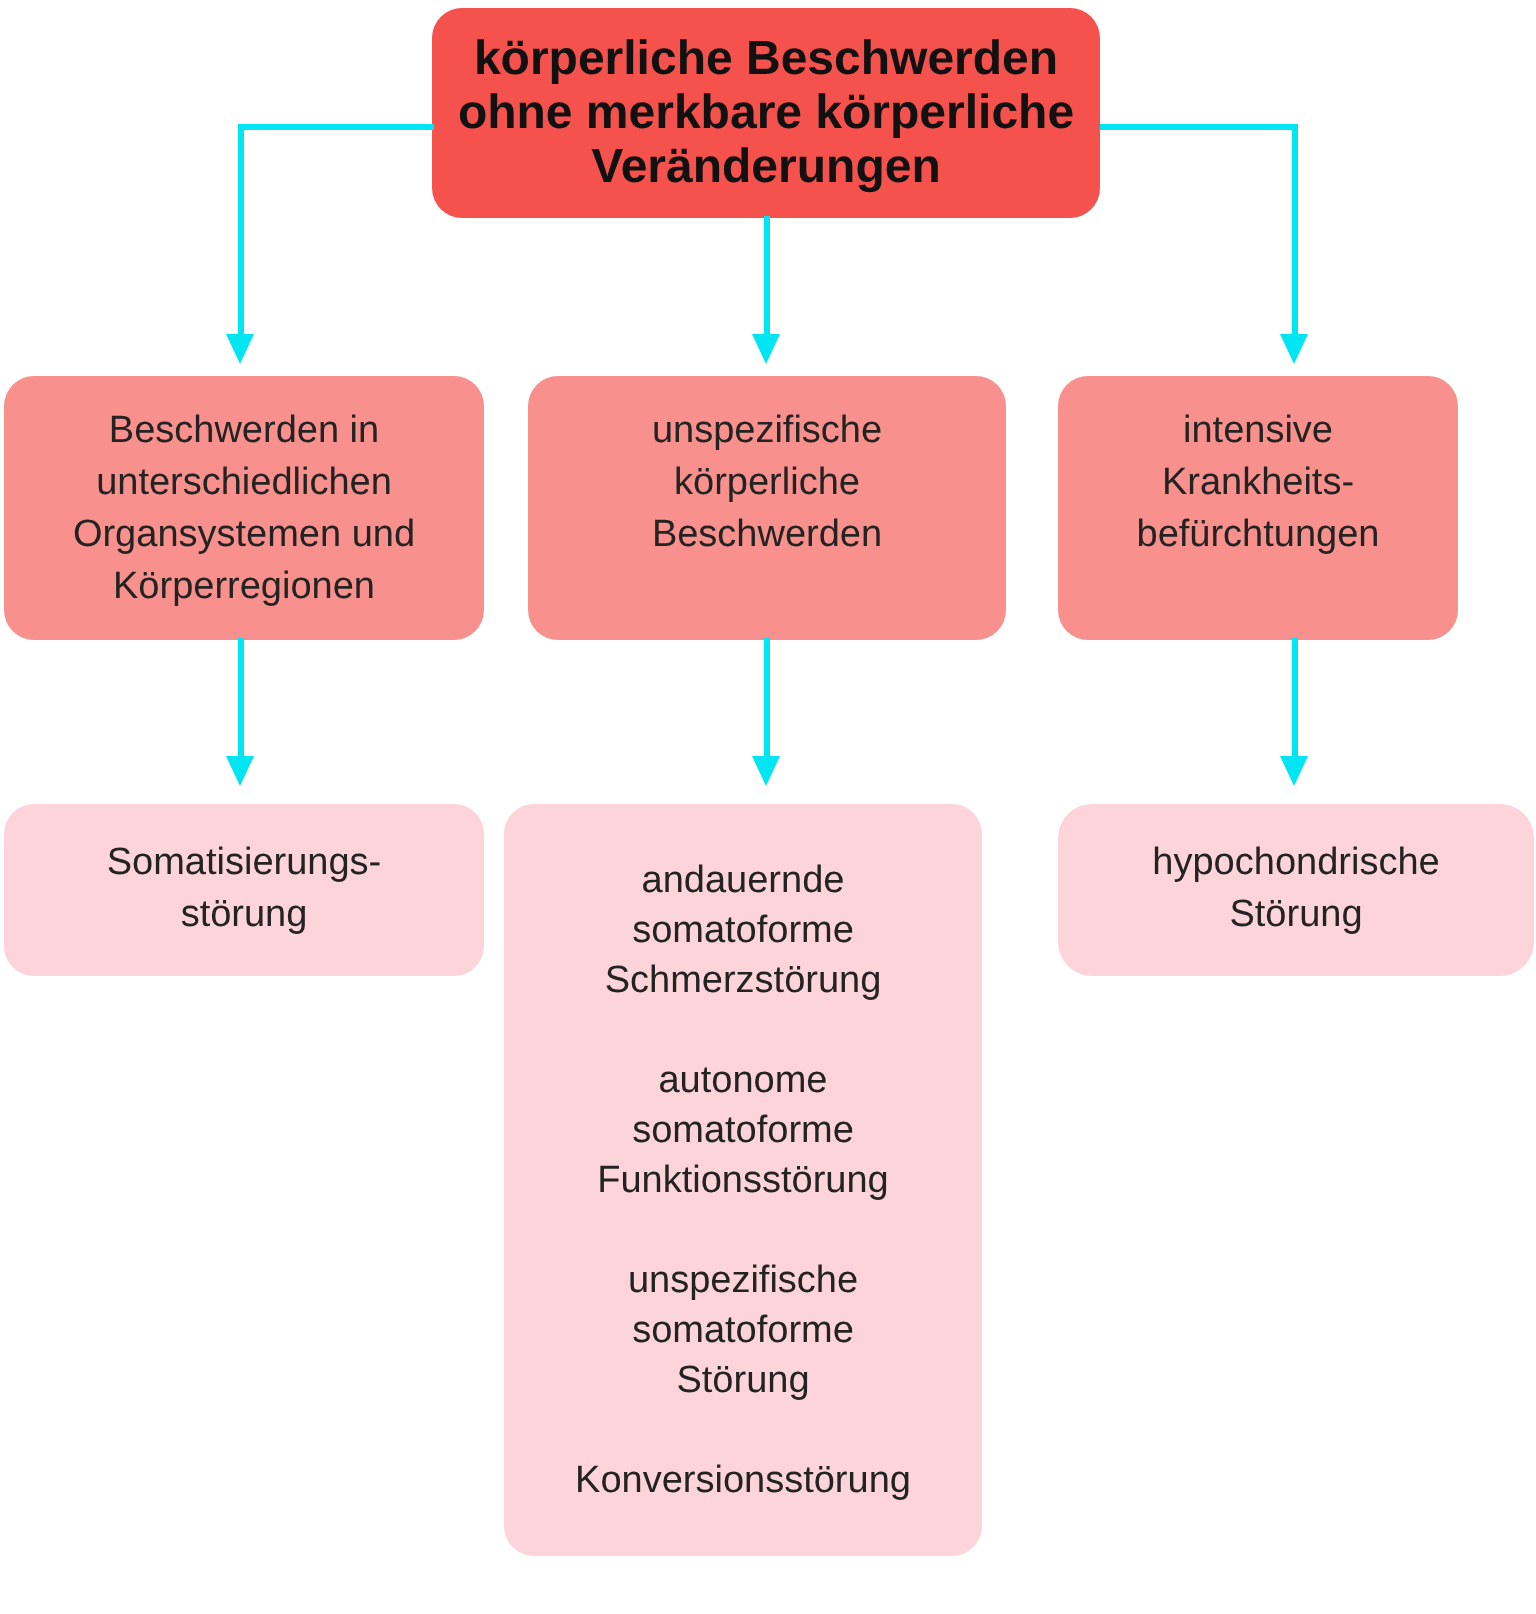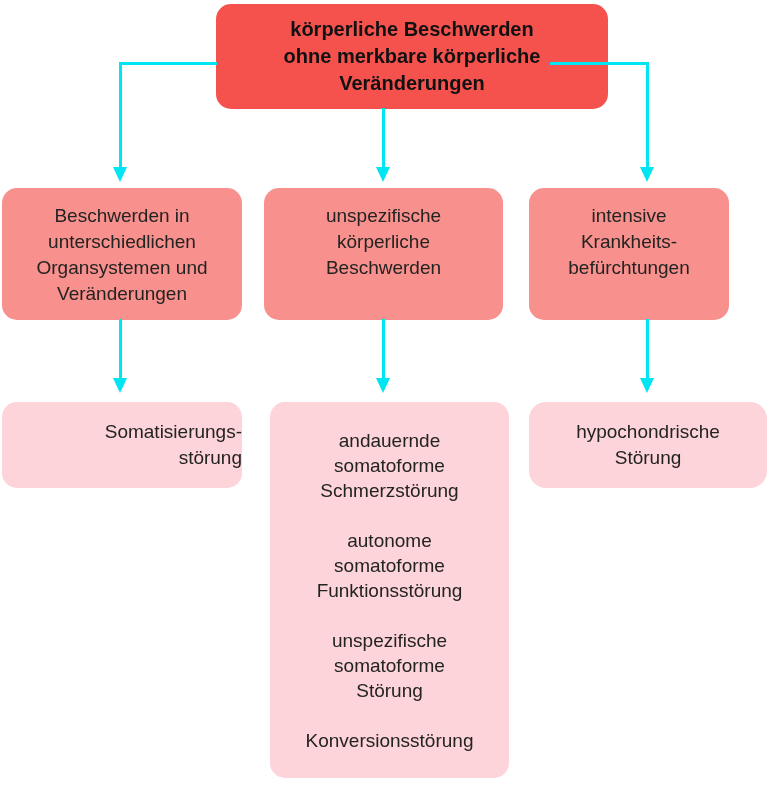--- a/index.html
+++ b/index.html
@@ -28,47 +28,47 @@
     justify-content:center;
     text-align:center;
     box-sizing:border-box;
   }
   .box .label{
     white-space:pre-line;
     display:block;
     width:100%;
   }
   .root-box{
-    left:216px; top:4px; width:392px; height:105px;
+    left:216px; top:4px; width:334px; height:105px;
     background:var(--root-box);
     color:var(--root-text);
     font-weight:bold;
-    font-size:20px;
+    font-size:24px;
     line-height:27px;
     align-items:center;
   }
   .branch{
     background:var(--branch-box);
     color:var(--box-text);
     font-size:19px;
     line-height:26px;
     align-items:flex-start;
     padding-top:15px;
   }
   .b1{ left:2px;   top:188px; width:240px; height:132px; }
   .b2{ left:264px; top:188px; width:239px; height:132px; }
   .b3{ left:529px; top:188px; width:200px; height:132px; }
   .leaf{
     background:var(--leaf-box);
     color:var(--box-text);
     font-size:19px;
     line-height:26px;
   }
-  .l1{ left:2px;   top:402px; width:240px; height:86px;text-align:right;  }
-  .l2{ left:270px; top:402px; width:239px; height:376px; line-height:25px; }
+  .l1{ left:2px;   top:402px; width:240px; height:86px;  }
+  .l2{ left:252px; top:402px; width:239px; height:376px; line-height:25px; }
   .l3{ left:529px; top:402px; width:238px; height:86px;border-radius:17px;  }
   .line{
     position:absolute;
     background:var(--connector);
   }
   .h{ height:2.5px; }
   .v{ width:2.5px; }
   .arrowhead{
     position:absolute;
     width:0; height:0;
@@ -112,21 +112,21 @@
   <div class="arrowhead ar-root-mid"></div>
 
   <div class="line h ln-root-right-h"></div>
   <div class="line v ln-root-right-v"></div>
   <div class="arrowhead ar-root-right"></div>
 
   <div class="box branch b1">
     <span class="label">Beschwerden in
 unterschiedlichen
 Organsystemen und
-Veränderungen</span>
+Körperregionen</span>
   </div>
   <div class="box branch b2">
     <span class="label">unspezifische
 körperliche
 Beschwerden</span>
   </div>
   <div class="box branch b3">
     <span class="label">intensive
 Krankheits-
 befürchtungen</span>

